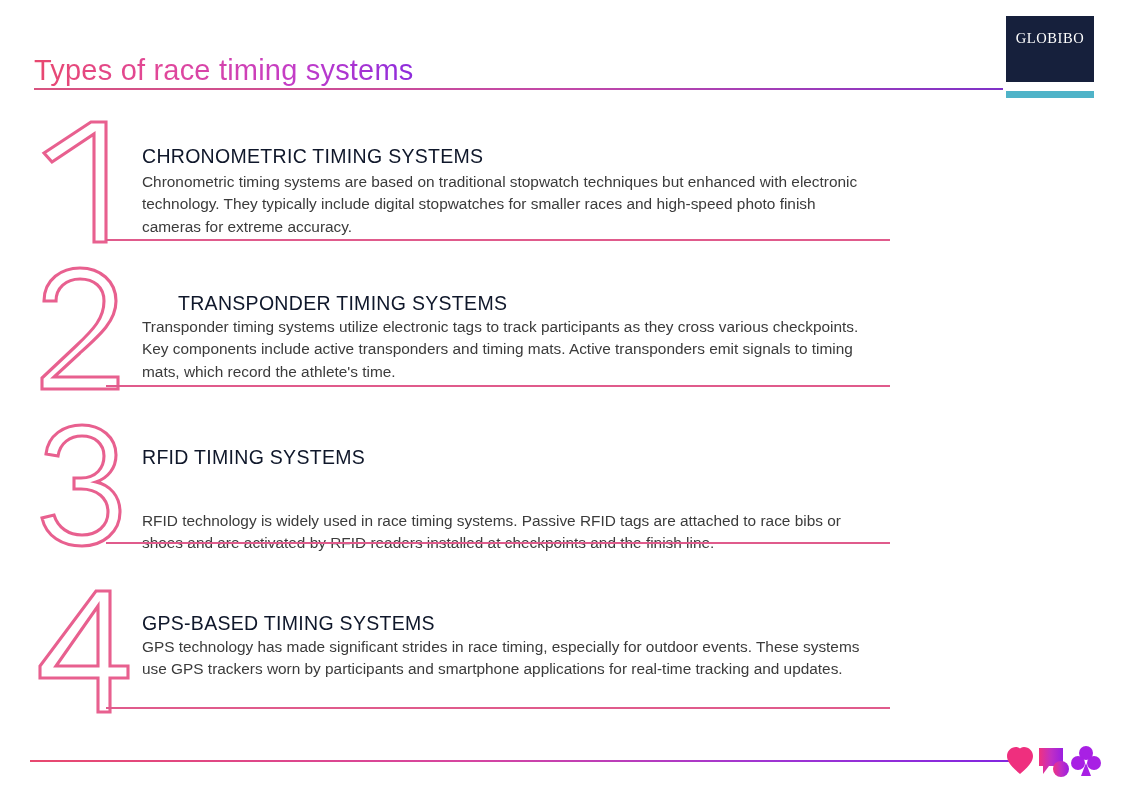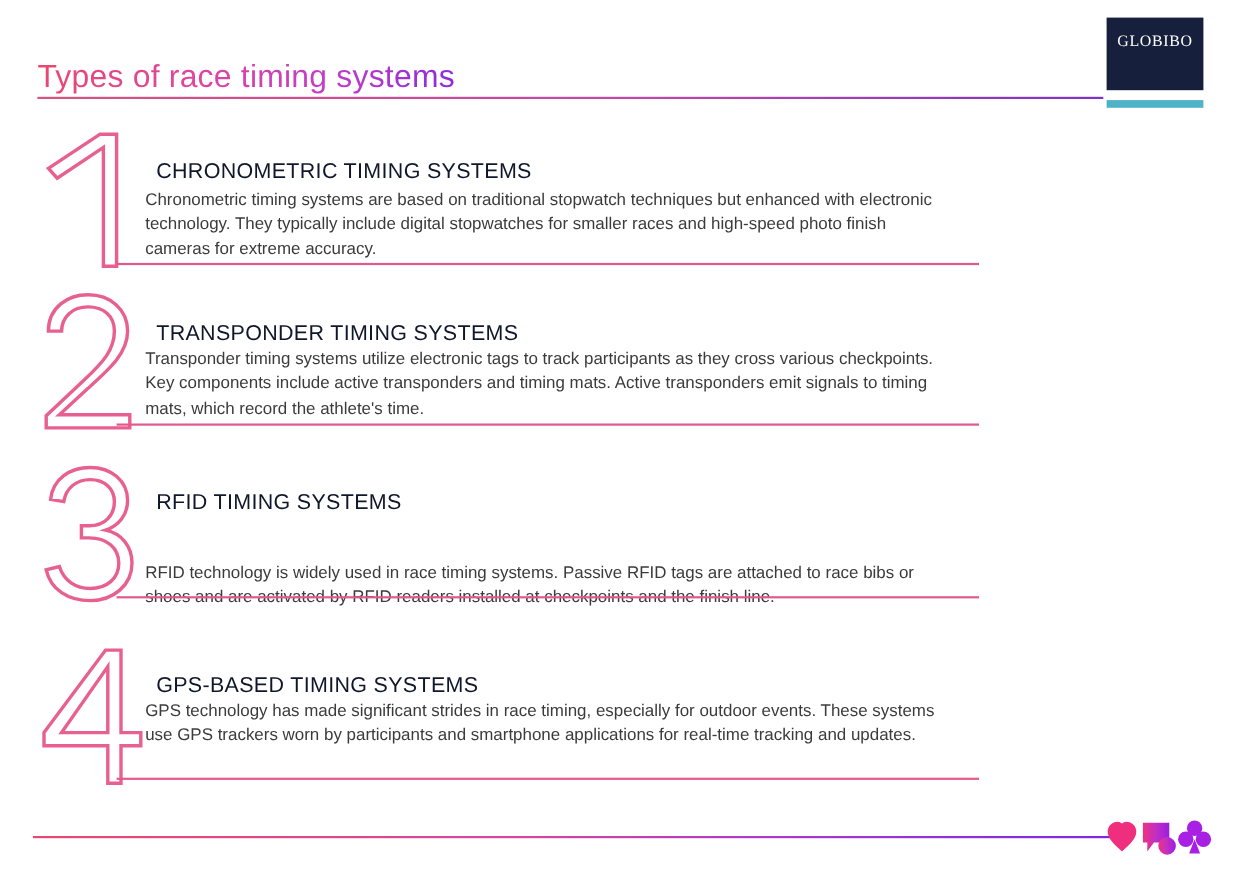--- a/index.html
+++ b/index.html
@@ -88,21 +88,21 @@
   .item-head {
     position: absolute;
     left: 142px;
     font-size: 19.5px;
     letter-spacing: 0.3px;
     color: #0f172a;
     white-space: nowrap;
   }
   .item-body {
     position: absolute;
-    left: 132px;
+    left: 142px;
     width: 730px;
     font-size: 15.4px;
     line-height: 22.3px;
     color: #3b3b3b;
   }
   .item-rule {
     position: absolute;
     height: 2.4px;
     background: #e05b8c;
   }
@@ -146,21 +146,21 @@
   <div class="item-body" style="top:53px;">Chronometric timing systems are based on traditional stopwatch techniques but enhanced with electronic technology. They typically include digital stopwatches for smaller races and high-speed photo finish cameras for extreme accuracy.</div>
   <div class="item-rule" style="left:106px; top:121px; width:784px;"></div>
 </div>
 
 <div class="item" style="top:265px;">
   <div class="numeral">
     <svg width="110" height="132" viewBox="0 0 110 132">
       <path d="M8 36 C8 14 26 3 44 3 C64 3 80 16 80 36 C80 56 64 70 44 88 L18 112 L82 112 L82 124 L6 124 L6 113 L40 81 C58 64 68 53 68 36 C68 22 58 14 44 14 C30 14 20 23 20 36 Z"></path>
     </svg>
   </div>
-  <div class="item-head" style="top:27px;">TRANSPONDER TIMING SYSTEMS</div>
+  <div class="item-head" style="top:27px;margin-left:36px;">TRANSPONDER TIMING SYSTEMS</div>
   <div class="item-body" style="top:51px;">Transponder timing systems utilize electronic tags to track participants as they cross various checkpoints. Key components include active transponders and timing mats. Active transponders emit signals to timing mats, which record the athlete's time.</div>
   <div class="item-rule" style="left:106px; top:120px; width:784px;"></div>
 </div>
 
 <div class="item" style="top:422px;">
   <div class="numeral">
     <svg width="110" height="132" viewBox="0 0 110 132">
       <path d="M10 32 C12 13 28 3 46 3 C65 3 80 15 80 33 C80 46 72 56 60 60 C74 63 84 74 84 90 C84 110 67 124 46 124 C26 124 10 114 6 96 L18 93 C22 106 33 113 46 113 C61 113 72 104 72 90 C72 76 61 67 45 67 L38 67 L38 56 L45 56 C60 56 68 46 68 34 C68 22 59 14 46 14 C34 14 24 21 22 34 Z"></path>
     </svg>
   </div>

